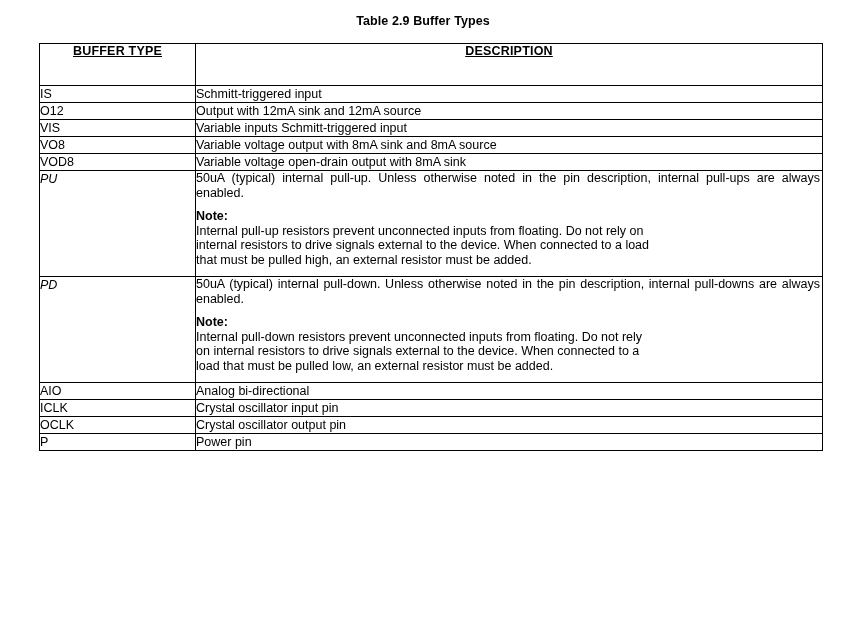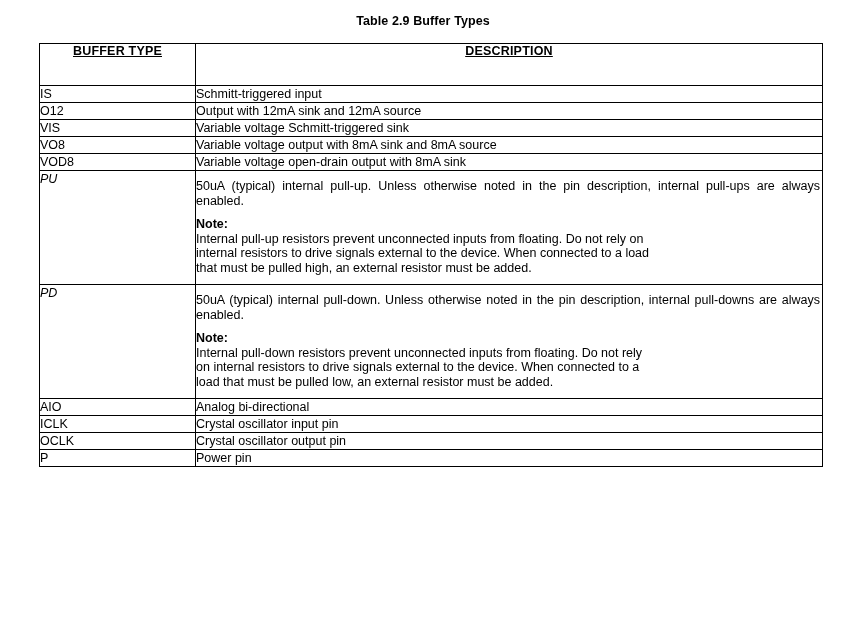--- a/index.html
+++ b/index.html
@@ -66,21 +66,21 @@
   }
   .td-type.tall { vertical-align: top; font-style: italic; }
 
   
   .td-desc {
     font-size: 12.5px;
     padding: 7px 8px 7px 11px;
     line-height: 16px;
     margin-top: 8px;
   }
-  .td-desc.block { padding-top: 8px; padding-bottom: 9px; }
+  .td-desc.block { padding-bottom: 9px; }
 
   .desc-para {
     margin: 0;
     text-align: justify;
     line-height: 14.5px;
     padding-right: 2px;
   }
   .note-block {
     display: flex;
     margin-top: 9px;
@@ -125,21 +125,21 @@
         <td class="td-desc">Schmitt-triggered input</td>
       </tr>
 
       <tr>
         <td class="td-type">O12</td>
         <td class="td-desc">Output with 12mA sink and 12mA source</td>
       </tr>
 
       <tr>
         <td class="td-type">VIS</td>
-        <td class="td-desc">Variable voltage Schmitt-triggered sink</td>
+        <td class="td-desc">Variable inputs Schmitt-triggered input</td>
       </tr>
 
       <tr>
         <td class="td-type">VO8</td>
         <td class="td-desc">Variable voltage output with 8mA sink and 8mA source</td>
       </tr>
 
       <tr>
         <td class="td-type">VOD8</td>
         <td class="td-desc">Variable voltage open-drain output with 8mA sink</td>

